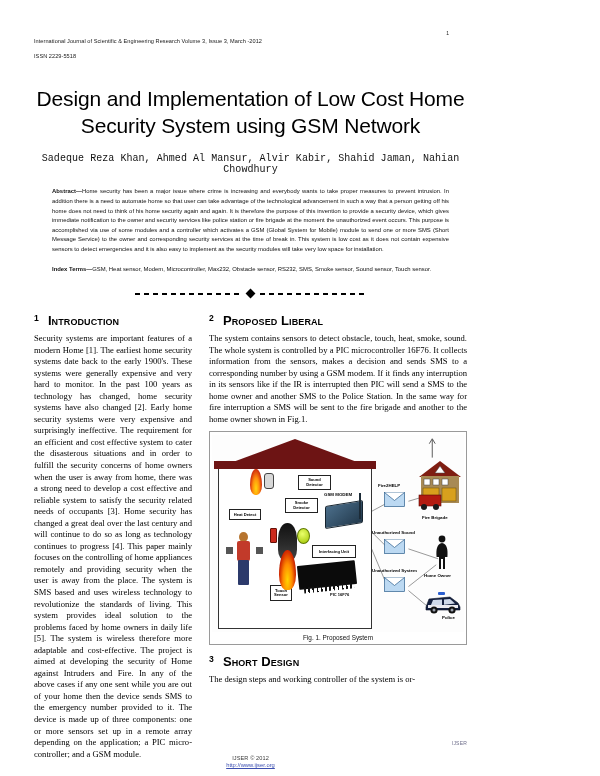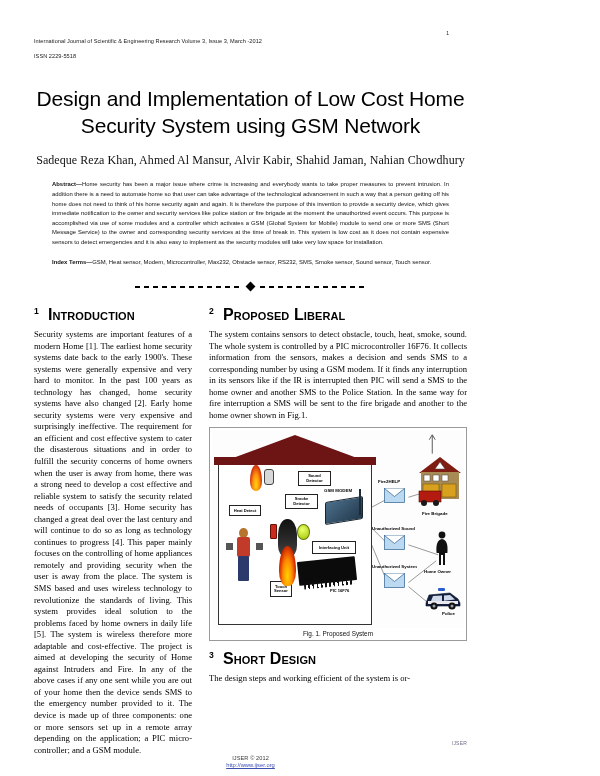--- a/index.html
+++ b/index.html
@@ -45,22 +45,22 @@
     font-family: "Liberation Sans", sans-serif;
     font-size: 21px;
     font-weight: 400;
     line-height: 1.28;
     color: #000;
     letter-spacing: -0.15px;
   }
   .authors {
     margin-top: 14px;
     text-align: center;
-    font-family: Liberation Serif, serif;
-    font-size: 12px;
+    font-family: Liberation Mono, monospace;
+    font-size: 10px;
     color: #111;
     letter-spacing: 0.05px;
   }
 
   
   .abstract-wrap {
     margin: 12px 18px 0 18px;
   }
   .abstract {
     font-family: "Liberation Sans", sans-serif;
@@ -113,21 +113,21 @@
   h2.section {
     font-family: "Liberation Sans", sans-serif;
     font-size: 8.6px;
     font-weight: bold;
     margin: 0 0 5px 0;
     letter-spacing: 0.1px;
     display: flex;
     gap: 9px;
   }
   h2.section .num { display: inline-block; }
-  h2.section .scap { font-variant: small-caps; font-size: 16px; }
+  h2.section .scap { font-variant: small-caps; font-size: 13px; }
 
   p.body {
     margin: 0;
     font-family: "Liberation Serif", serif;
     font-size: 8.6px;
     line-height: 1.345;
     text-align: justify;
     color: #000;
     text-indent: 0;
   }
@@ -480,21 +480,21 @@
           <div class="dlabel" style="left:230px;top:180px;">Police</div>
 
         </div>
         <div class="fig-caption">Fig. 1. Proposed System</div>
       </div>
 
       <h2 class="section" style="margin-top:9px;">
         <span class="num">3</span>
         <span class="scap">Short Design</span>
       </h2>
-      <p class="body">The design steps and working efficient of the system is or-</p>
+      <p class="body">The design steps and working controller of the system is or-</p>
     </div>
   </div>
 
   <div class="corner-ijser">IJSER</div>
 
   <div class="footer">
     <div class="ijser">IJSER © 2012</div>
     <a class="link" href="#">http://www.ijser.org</a>
   </div>
 

